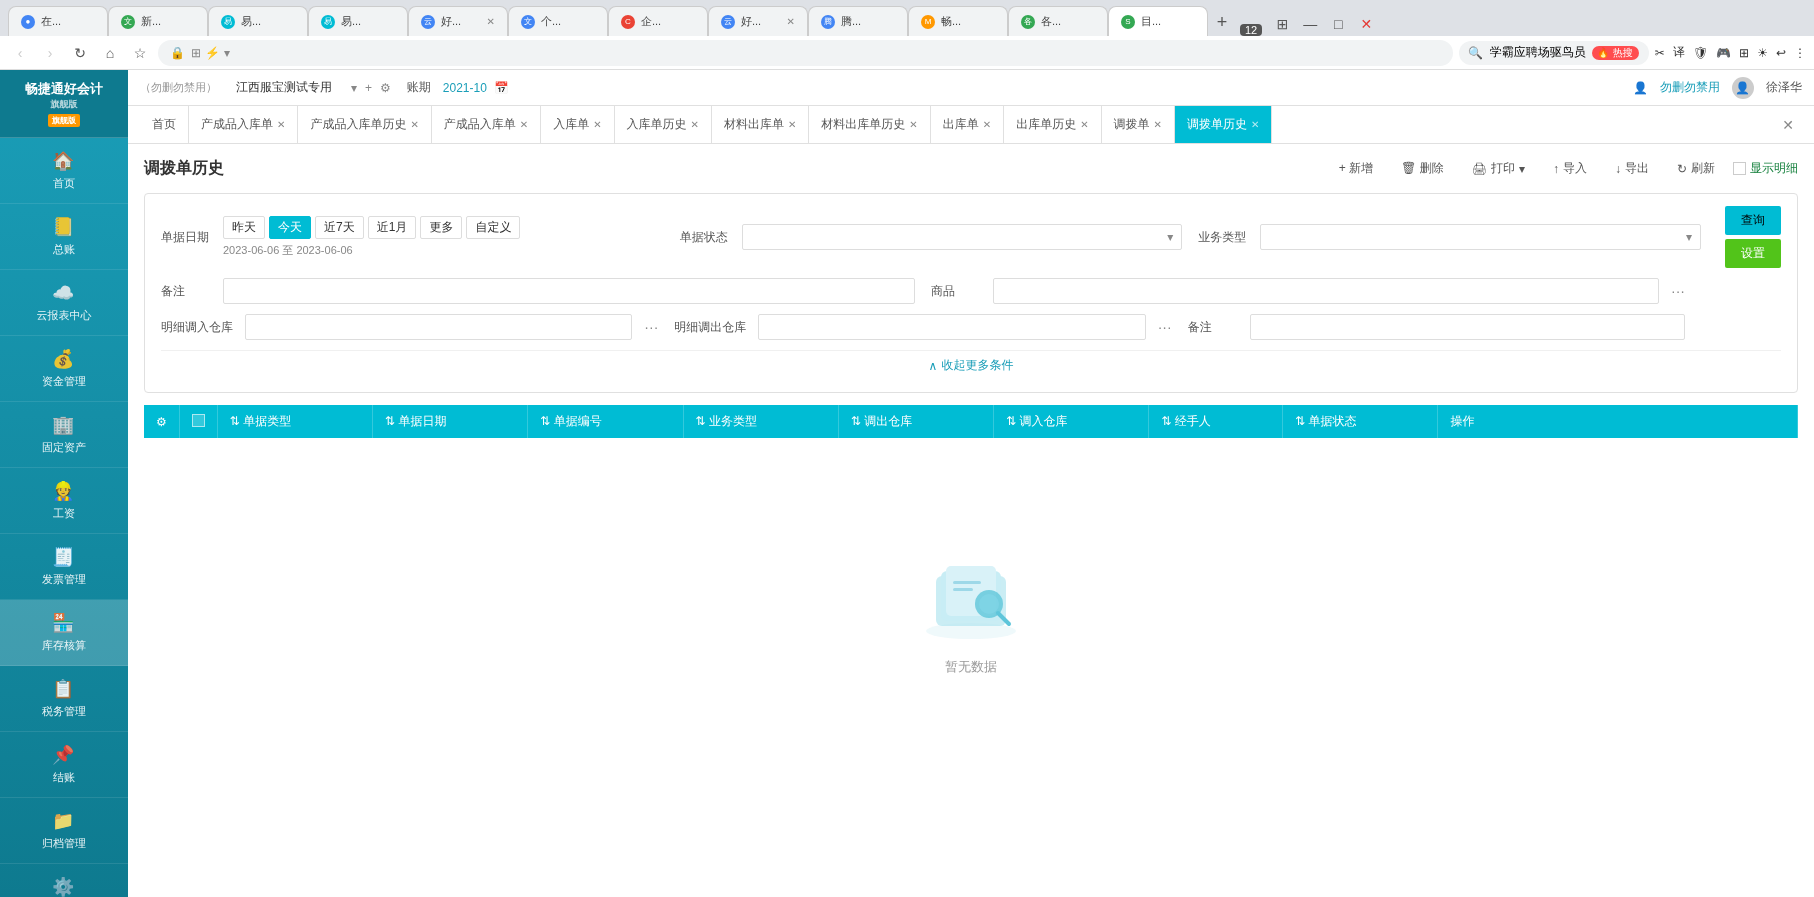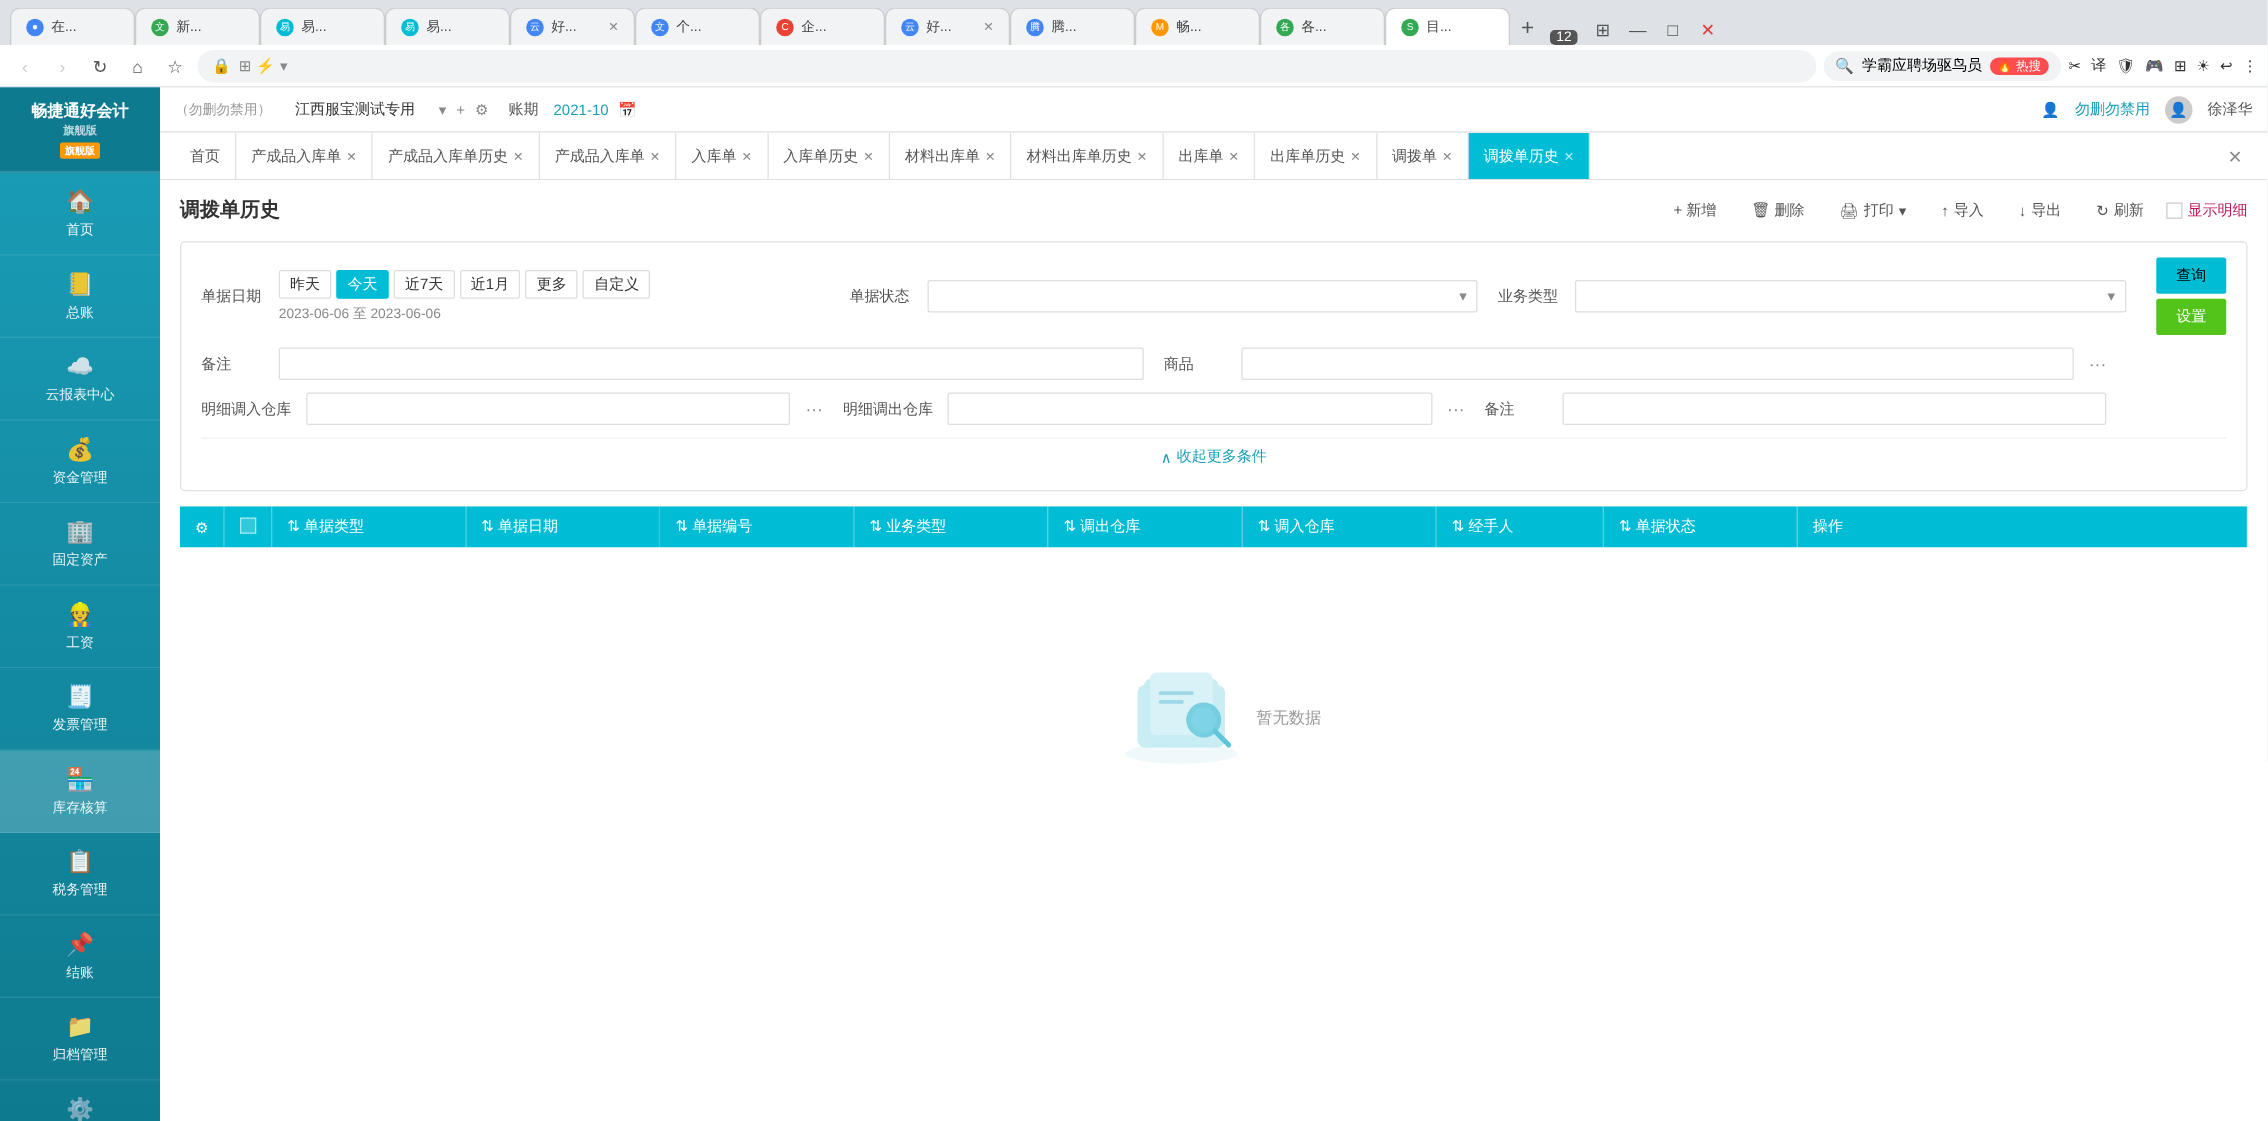--- a/index.html
+++ b/index.html
@@ -55,21 +55,21 @@
     .page-close-btn { margin-left: auto; padding: 4px 8px; cursor: pointer; color: #888; font-size: 14px; }
 
     
     .content-area { flex: 1; padding: 12px 16px; overflow-y: auto; background: #fff; }
 
     
     .page-header { display: flex; align-items: center; justify-content: space-between; margin-bottom: 12px; }
     .page-title { font-size: 16px; font-weight: bold; color: #333; }
     .action-bar { display: flex; align-items: center; gap: 8px; }
     .action-btn { display: flex; align-items: center; gap: 4px; padding: 4px 10px; font-size: 12px; color: #555; cursor: pointer; border: none; background: none; }
-    .display-toggle { display: flex; align-items: center; gap: 4px; font-size: 12px; color: #be185d; }
+    .display-toggle { display: flex; align-items: center; gap: 4px; font-size: 12px; color: #15803d; }
     .checkbox-small { width: 13px; height: 13px; border: 1px solid #ccc; display: inline-block; }
 
     
     .filter-area { background: #fff; border: 1px solid #e0e0e0; border-radius: 4px; padding: 12px 16px; margin-bottom: 12px; }
     .filter-row { display: flex; align-items: center; gap: 16px; margin-bottom: 10px; }
     .filter-group { display: flex; align-items: center; gap: 12px; flex: 1; }
     .filter-label { color: #555; font-size: 12px; white-space: nowrap; min-width: 50px; }
     .filter-date-group { display: flex; align-items: center; gap: 4px; }
     .date-btn { padding: 2px 8px; border: 1px solid #ddd; border-radius: 2px; font-size: 12px; cursor: pointer; color: #333; background: #fff; }
     .date-btn.active { background: #00bcd4; color: #fff; border-color: #00bcd4; }
@@ -84,21 +84,21 @@
     
     .data-table { width: 100%; border-collapse: collapse; }
     .table-header { background: #00bcd4; }
     .table-header th { color: #fff; font-size: 12px; font-weight: normal; padding: 8px 12px; text-align: left; border-right: 1px solid rgba(255,255,255,0.2); white-space: nowrap; cursor: pointer; }
     .th-gear { width: 32px; text-align: center; }
     .th-checkbox { width: 32px; text-align: center; }
     .checkbox-header { width: 13px; height: 13px; border: 1px solid rgba(255,255,255,0.6); display: inline-block; background: rgba(255,255,255,0.2); }
     .th-action { text-align: right; }
 
     
-    .empty-state { display: flex; flex-direction: row; align-items: center; justify-content: center; padding: 80px 0; }
+    .empty-state { display: flex; flex-direction: column; align-items: center; justify-content: center; padding: 80px 0; margin-top: 28px; }
     .empty-icon { width: 120px; height: 100px; margin-bottom: 12px; }
     .empty-text { color: #999; font-size: 13px; }
 
     
     .btn-query { background: #00bcd4; color: #000000; border: none; border-radius: 2px; padding: 6px 16px; font-size: 12px; cursor: pointer; }
     .btn-settings { background: #52c41a; color: #fff; border: none; border-radius: 2px; padding: 6px 16px; font-size: 12px; cursor: pointer; }
 
     .filter-actions-col { display: flex; flex-direction: column; gap: 4px; margin-left: 8px; }
 
     

